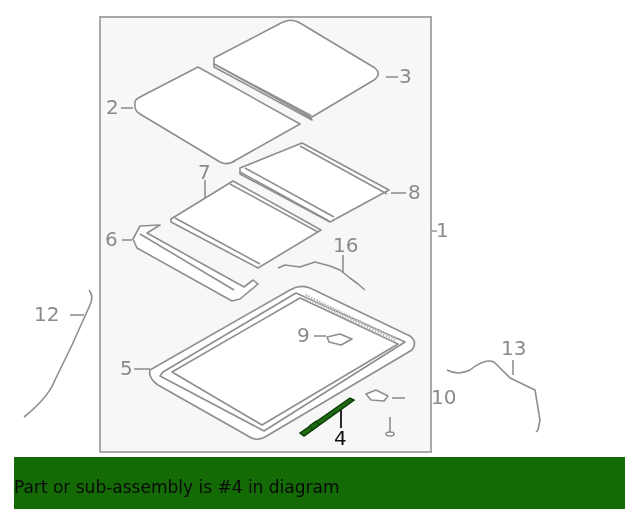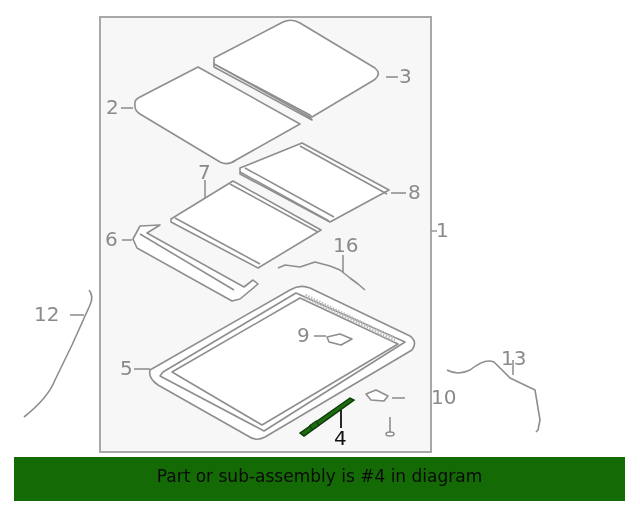--- a/index.html
+++ b/index.html
@@ -1,22 +1,22 @@
 <!DOCTYPE html>
 <html><head>
 <meta charset="utf-8">
 <style>
   html, body { margin:0; padding:0; }
   body { width:640px; height:512px; background:#ffffff; position:relative; overflow:hidden;
          font-family:"DejaVu Sans", sans-serif; }
   #diagram { position:absolute; left:0; top:0; width:640px; height:455px; }
   .callout { position:absolute; font-size:20px; color:#8a8a8a; line-height:1; }
   .callout.active { color:#111111; }
-  #banner { position:absolute; left:14px; top:457px; width:611px; height:44px; background:#146b06;
-            color:#0a0a0a; text-align:center; font-size:17px; line-height:20px; padding-top:9px; box-sizing:border-box; }
+  #banner { position:absolute; left:14px; top:457px; width:611px; height:52px; background:#146b06;
+            color:#0a0a0a; font-size:17px; line-height:20px; padding-top:20px; box-sizing:border-box; }
   #banner div { white-space:nowrap; }
 </style>
 </head>
 <body>
 
 <svg id="diagram" viewBox="0 0 640 455" xmlns="http://www.w3.org/2000/svg">
 
   <rect x="100" y="17" width="331" height="435" fill="#f7f7f7" stroke="#a8a8a8" stroke-width="2"></rect>
   <line x1="431" y1="231" x2="437" y2="231" stroke="#999" stroke-width="1.5"></line>
 
@@ -96,17 +96,17 @@
 <span class="callout" style="left:399px;top:66px;">3</span>
 <span class="callout active" style="left:334px;top:428px;">4</span>
 <span class="callout" style="left:120px;top:358px;">5</span>
 <span class="callout" style="left:105px;top:229px;">6</span>
 <span class="callout" style="left:198px;top:162px;">7</span>
 <span class="callout" style="left:408px;top:182px;">8</span>
 <span class="callout" style="left:297px;top:325px;">9</span>
 <span class="callout" style="left:431px;top:387px;">10</span>
 <span class="callout" style="left:333px;top:235px;">16</span>
 <span class="callout" style="left:34px;top:304px;">12</span>
-<span class="callout" style="left:501px;top:348px;">13</span>
+<span class="callout" style="left:501px;top:338px;">13</span>
 
 <div id="banner">
   <div>Part or sub-assembly is #4 in diagram</div>
 </div>
 
 </body></html>

